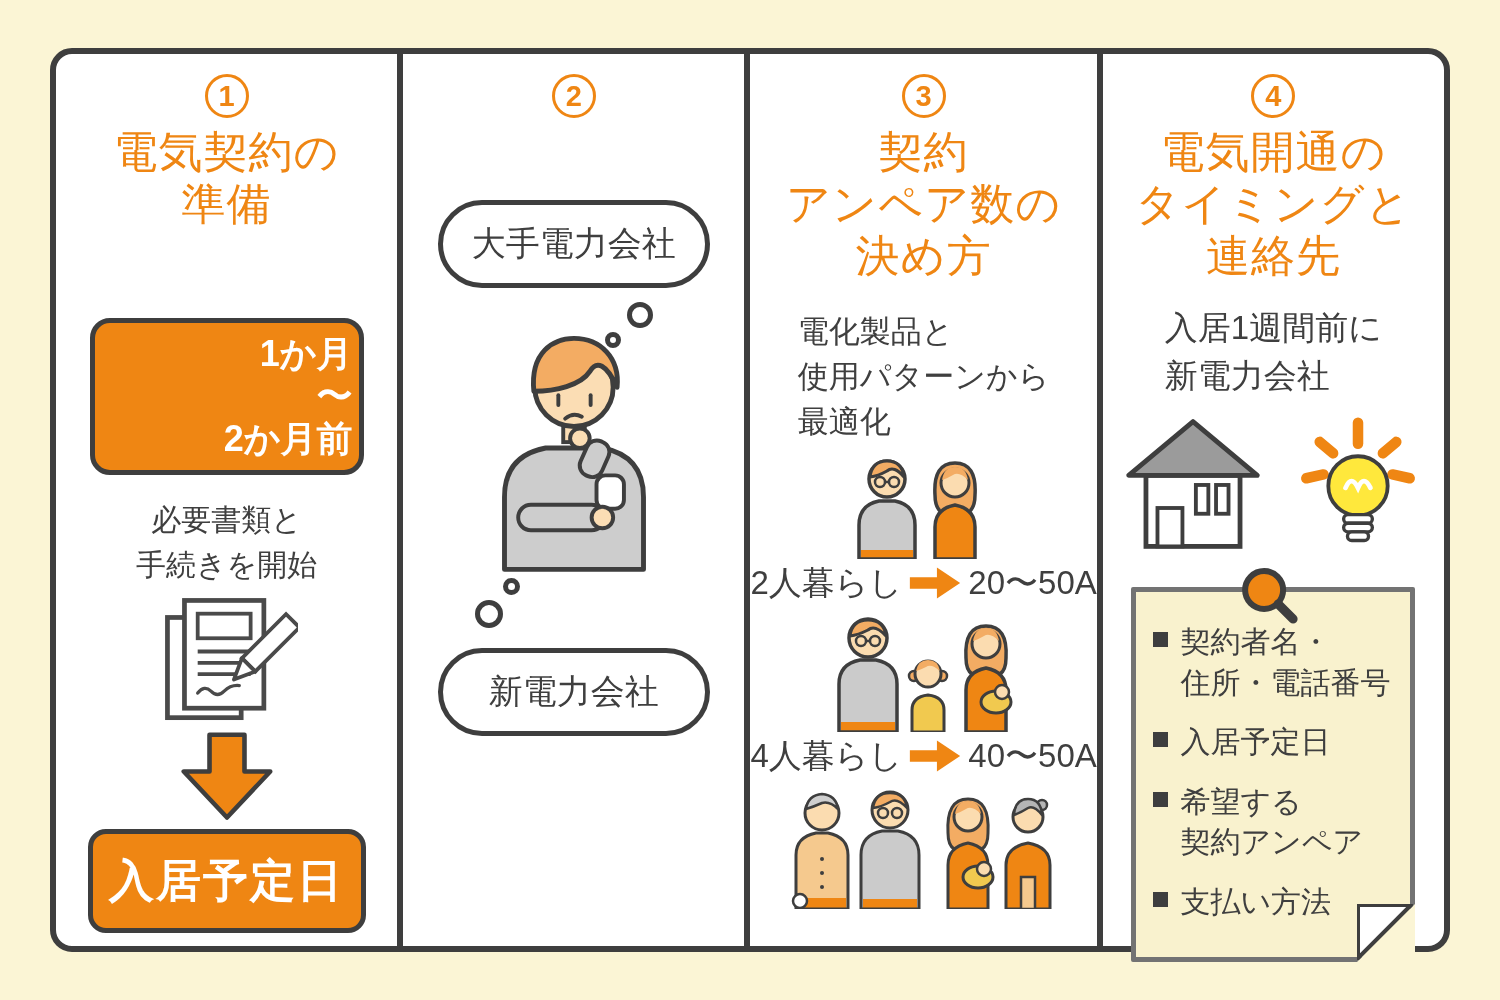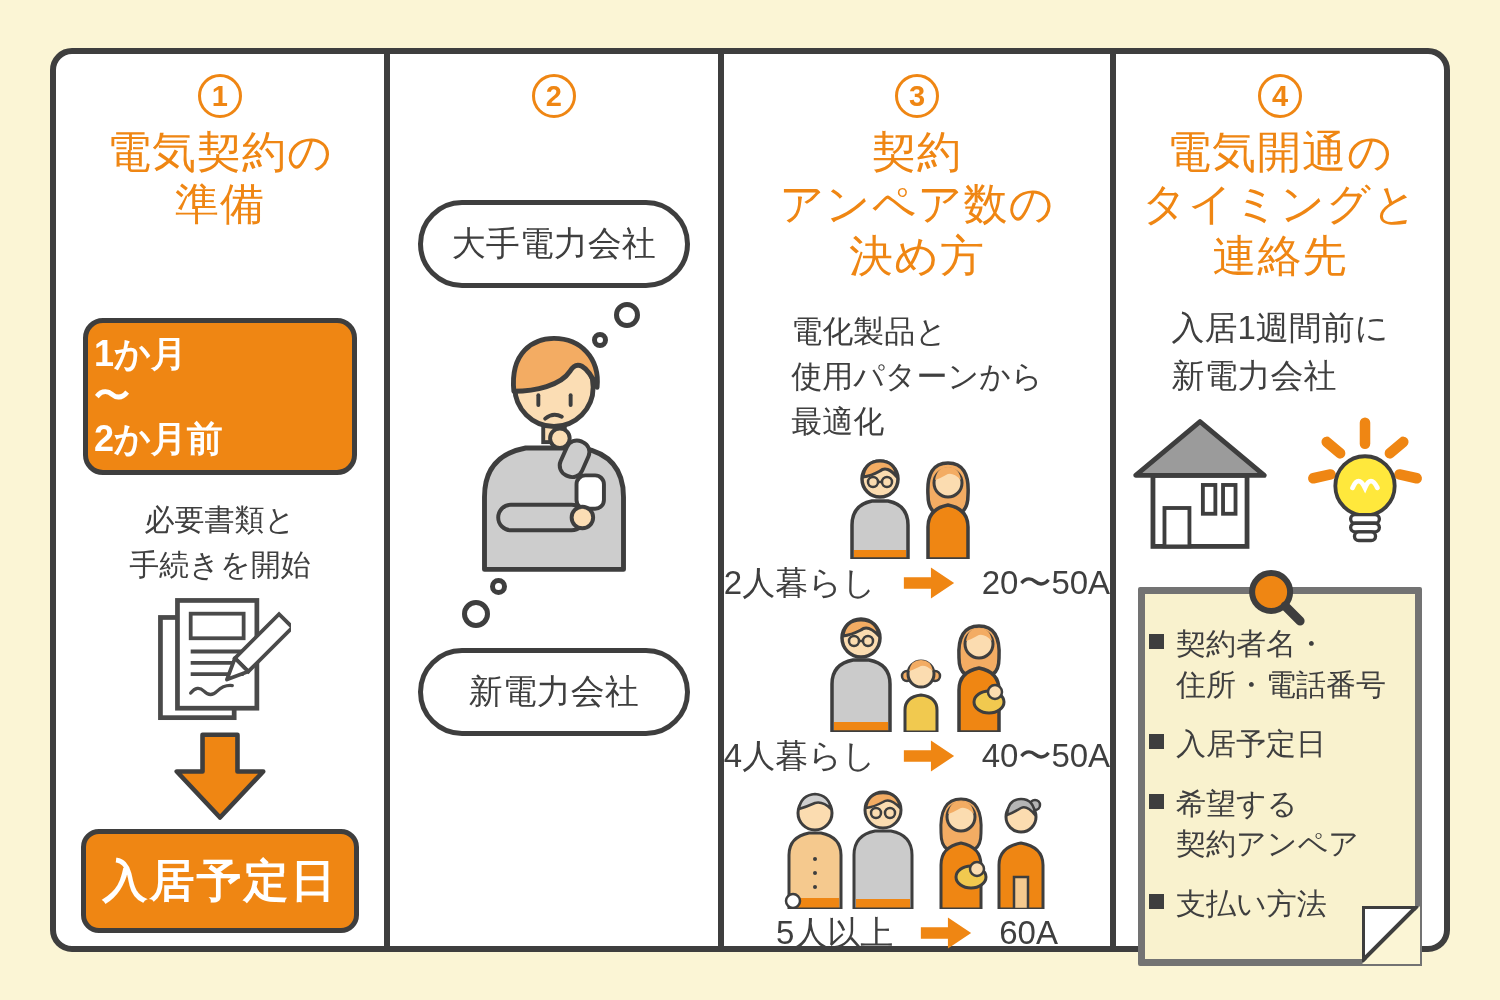--- a/index.html
+++ b/index.html
@@ -31,21 +31,21 @@
   }
   .subtitle{
     font-size:31px;line-height:1.45;white-space:pre-line;
     color:#3F3F3F;flex:none;
   }
   
   .period-box{
     margin-top:88px;width:274px;box-sizing:border-box;
     background:#EF8613;border:5px solid #3E3E3E;border-radius:20px;
     color:#fff;font-weight:bold;font-size:36px;line-height:1.18;
-    text-align:left;white-space:pre-line;padding:10px 6px;flex:none;
+    text-align:right;white-space:pre-line;padding:10px 6px;flex:none;
   }
   .note1{margin-top:22px;font-size:30px;line-height:1.5;text-align:center;white-space:pre-line;flex:none;}
   .result-box{
     margin-top:6px;width:278px;height:104px;box-sizing:border-box;
     background:#EF8613;border:5px solid #3E3E3E;border-radius:18px;
     color:#fff;font-weight:bold;font-size:45px;letter-spacing:2px;
     display:flex;align-items:center;justify-content:center;flex:none;
   }
   
   .pill{
@@ -59,31 +59,31 @@
   .think-area .man{position:absolute;left:50%;top:34px;transform:translateX(-50%);}
   .tb{position:absolute;border-radius:50%;border:5px solid #3E3E3E;background:#fff;box-sizing:border-box;}
   .tb1{width:26px;height:26px;left:224px;top:14px;}
   .tb2{width:16px;height:16px;left:202px;top:44px;}
   .tb3{width:28px;height:28px;left:72px;top:312px;}
   .tb4{width:17px;height:17px;left:100px;top:290px;}
   
   .c3-sub{margin-top:28px;}
   .group{flex:none;margin-top:10px;}
   .amp-row{
-    display:flex;align-items:center;gap:24px;margin-top:2px;flex:none;
+    display:flex;align-items:center;gap:4px;margin-top:2px;flex:none;
     font-size:33px;color:#3F3F3F;white-space:nowrap;
   }
   
   .c4-sub{margin-top:22px;font-size:33px;}
   .art-row{display:flex;align-items:flex-start;gap:26px;margin-top:16px;flex:none;}
   .note{
     position:relative;margin-top:34px;width:284px;min-height:322px;box-sizing:border-box;
-    background:#F9F2CE;border:7px solid #737373;border-radius:2px;
+    background:#F9F2CE;border:5px solid #737373;border-radius:2px;
     border-bottom-right-radius:0;
-    padding:30px 16px 16px 4px;flex:none;
+    padding:30px 16px 16px 17px;flex:none;
   }
   .note .magnifier{position:absolute;top:-30px;left:50%;transform:translateX(-54%);}
   .note-item{display:flex;align-items:flex-start;gap:12px;margin-bottom:19px;}
   .note-item:last-child{margin-bottom:0;}
   .bullet{width:15px;height:15px;background:#3E3E3E;margin-top:10px;flex:none;}
   .note-text{font-size:30px;line-height:1.35;white-space:pre-line;color:#3F3F3F;}
   .fold{position:absolute;right:-5px;bottom:-5px;}
 </style>
 </head>
 <body>
@@ -226,27 +226,20 @@
       <path d="M167,25 Q169,12 180,12 Q191,12 193,25 Q184,16 178,20 Q171,24 167,25 Z" fill="#F3AC63"></path>
       <path d="M160,120 V76 Q160,58 180,54 Q200,58 200,76 V120 Z" fill="#EF8613" stroke="#3E3E3E" stroke-width="3" stroke-linejoin="round"></path>
       <ellipse cx="190" cy="88" rx="15" ry="11" fill="#F1C94F" stroke="#3E3E3E" stroke-width="3"></ellipse>
       <circle cx="196" cy="80" r="7" fill="#FBDCB0" stroke="#3E3E3E" stroke-width="2.5"></circle>
       <circle cx="254" cy="16" r="5" fill="#B5B5B5" stroke="#3E3E3E" stroke-width="2.5"></circle>
       <circle cx="240" cy="28" r="15" fill="#FBDCB0" stroke="#3E3E3E" stroke-width="3"></circle>
       <path d="M226,26 Q227,10 240,10 Q253,10 254,26 Q246,16 240,19 Q232,24 226,26 Z" fill="#B5B5B5" stroke="#3E3E3E" stroke-width="2.5" stroke-linejoin="round"></path>
       <path d="M218,120 V76 Q218,58 240,54 Q262,58 262,76 V120 Z" fill="#EF8613" stroke="#3E3E3E" stroke-width="3" stroke-linejoin="round"></path>
       <rect x="233" y="88" width="14" height="32" fill="#F5C98E" stroke="#3E3E3E" stroke-width="2.5"></rect>
     </svg>
-    <div class="amp-row">
-      <span>5人以上</span>
-      <svg width="58" height="36" viewBox="0 0 60 36">
-          <polygon points="4,12 32,12 32,2 56,18 32,34 32,24 4,24" fill="#EF8613"></polygon>
-        </svg>
-      <span>60A</span>
-    </div>
   </div>
 
   <div class="col">
     <div class="badge">4</div>
     <div class="title">電気開通の
 タイミングと
 連絡先</div>
     <div class="subtitle c4-sub">入居1週間前に
 新電力会社</div>
 

